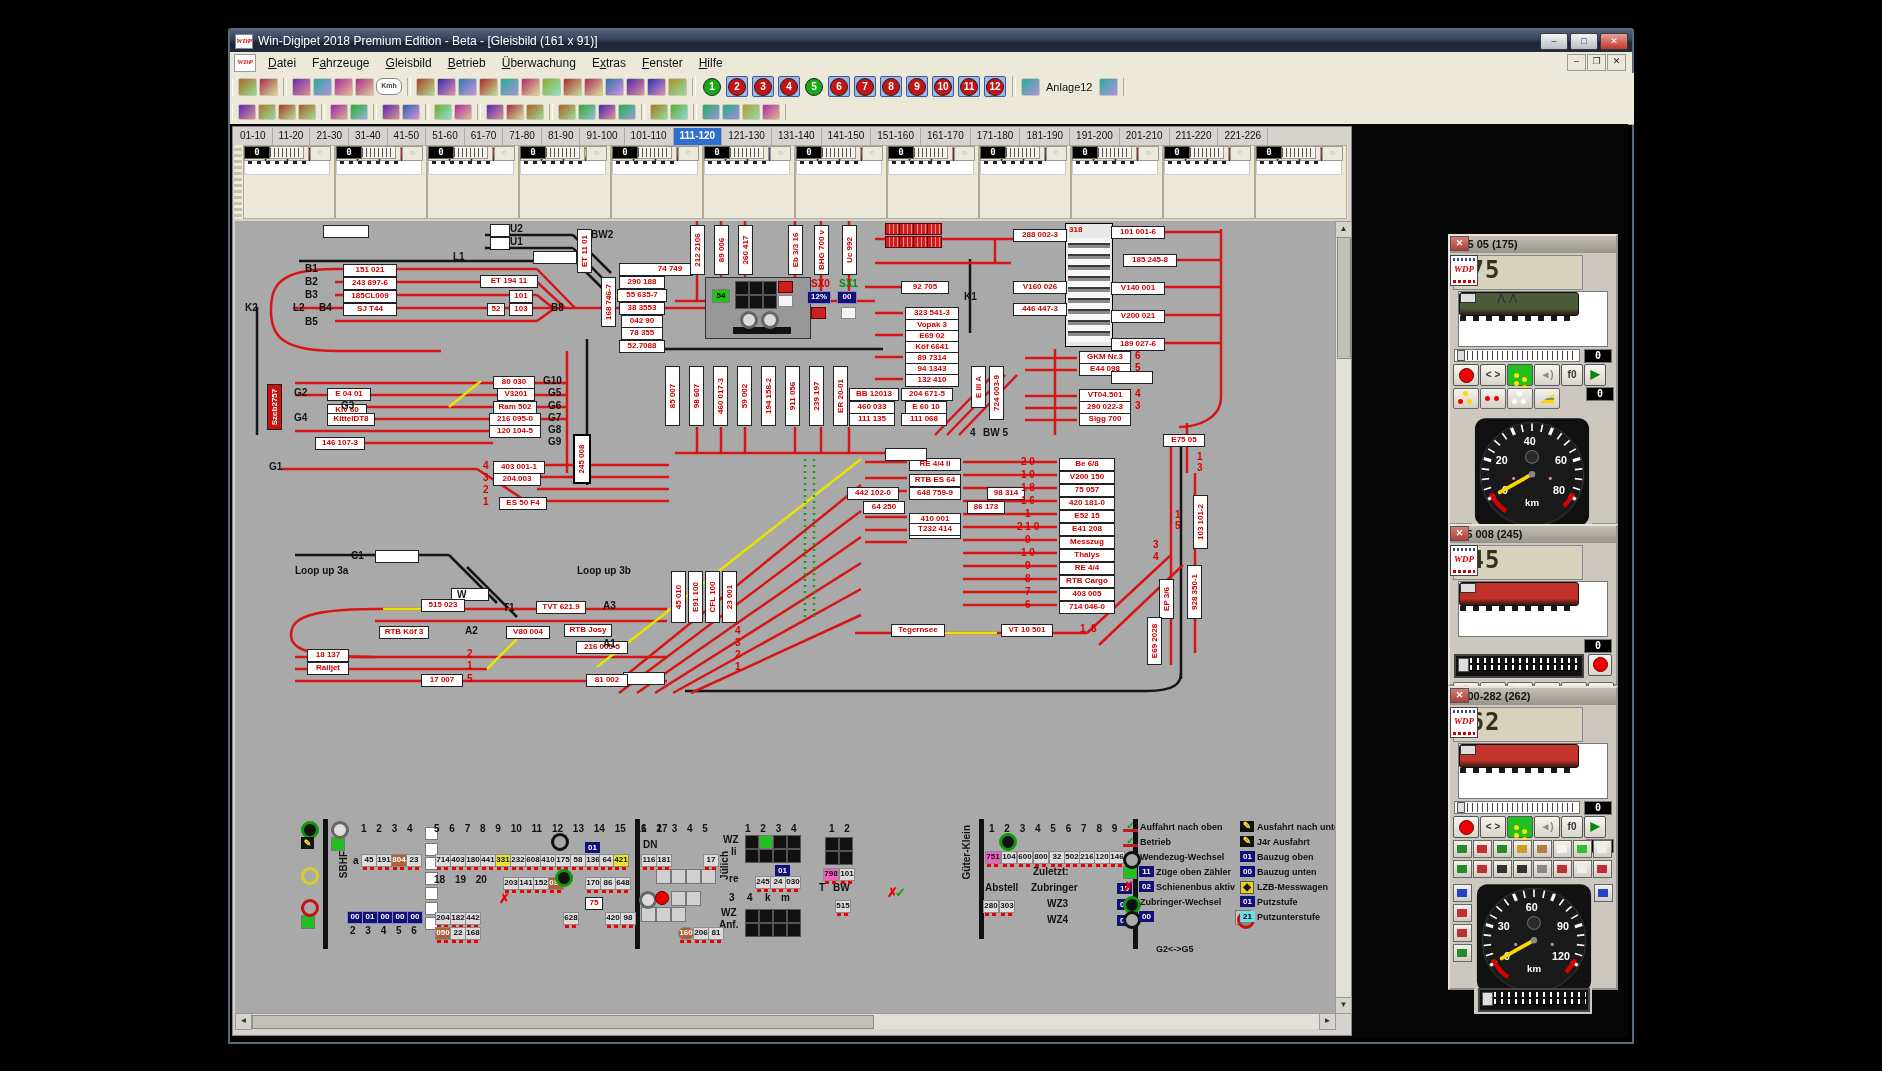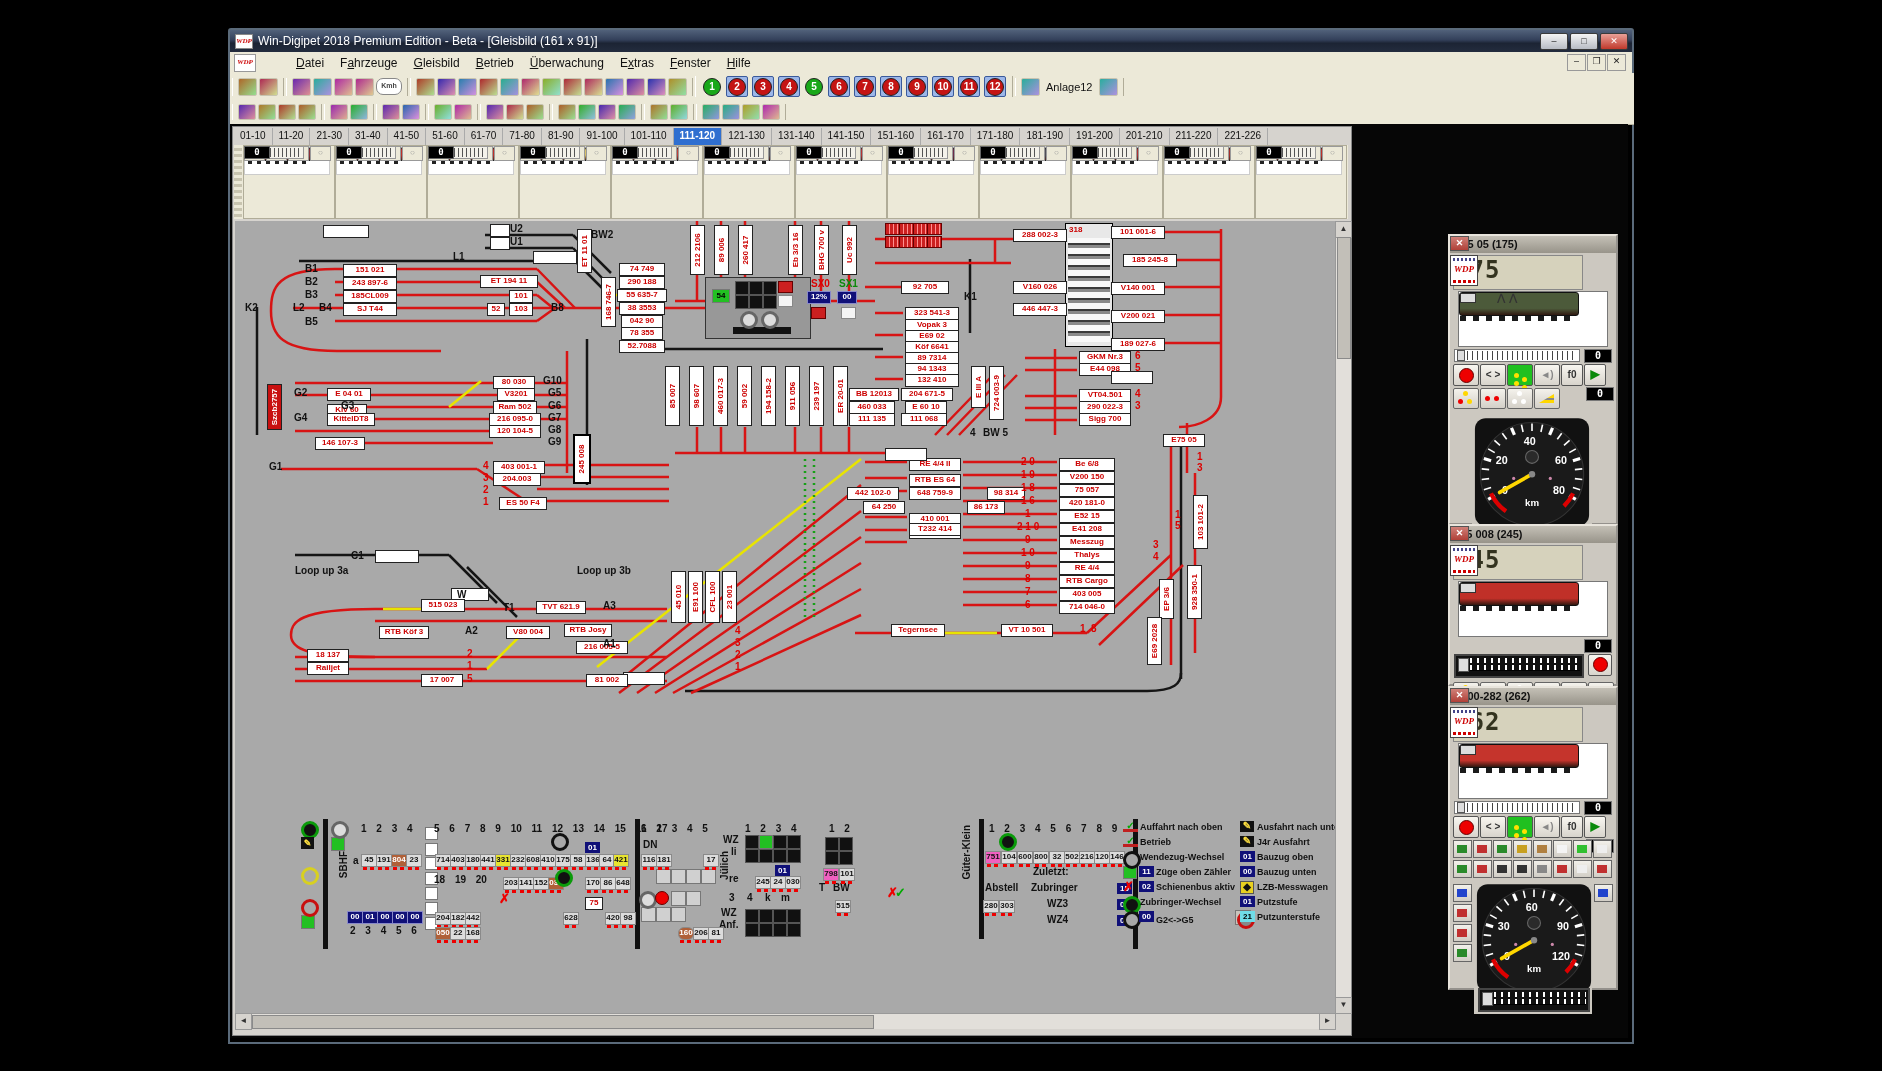--- a/index.html
+++ b/index.html
@@ -140,21 +140,21 @@
       <div id="title-ico">WDP</div>
       <span>Win-Digipet 2018 Premium Edition - Beta - [Gleisbild (161 x 91)]</span>
       <div class="winbtns">
         <div class="wbtn">–</div>
         <div class="wbtn">□</div>
         <div class="wbtn close">✕</div>
       </div>
     </div>
     <div id="menubar" class="abs">
       <div id="mlogo">WDP</div>
-      <span id="menu-items" style="display:flex;margin-left:28px;">
+      <span id="menu-items" style="display:flex;">
           <span class="mitem"><u>D</u><span>a</span><span>t</span><span>e</span><span>i</span></span>
           <span class="mitem"><span>F</span><u>a</u><span>h</span><span>r</span><span>z</span><span>e</span><span>u</span><span>g</span><span>e</span></span>
           <span class="mitem"><u>G</u><span>l</span><span>e</span><span>i</span><span>s</span><span>b</span><span>i</span><span>l</span><span>d</span></span>
           <span class="mitem"><u>B</u><span>e</span><span>t</span><span>r</span><span>i</span><span>e</span><span>b</span></span>
           <span class="mitem"><u>Ü</u><span>b</span><span>e</span><span>r</span><span>w</span><span>a</span><span>c</span><span>h</span><span>u</span><span>n</span><span>g</span></span>
           <span class="mitem"><span>E</span><u>x</u><span>t</span><span>r</span><span>a</span><span>s</span></span>
           <span class="mitem"><u>F</u><span>e</span><span>n</span><span>s</span><span>t</span><span>e</span><span>r</span></span>
           <span class="mitem"><u>H</u><span>i</span><span>l</span><span>f</span><span>e</span></span>
         </span>
       <div class="mdibtns">
@@ -560,21 +560,21 @@
             <div class="dl" style="position: absolute; left: 245px; top: 54px; width: 56px; height: 11px;">ET 194 11</div>
             <div class="dl" style="position: absolute; left: 252px; top: 82px; width: 16px; height: 11px;">52</div>
             <div class="dl" style="position: absolute; left: 274px; top: 69px; width: 22px; height: 11px;">101</div>
             <div class="dl" style="position: absolute; left: 274px; top: 82px; width: 22px; height: 11px;">103</div>
             <div class="dl dlv" style="position: absolute; left: 342px; top: 8px; width: 13px; height: 42px;">
               <span>ET 11 01</span>
             </div>
             <div class="dl dlv" style="position: absolute; left: 366px; top: 56px; width: 13px; height: 48px;">
               <span>168 746-7</span>
             </div>
-            <div class="dl" style="position: absolute; left: 384px; top: 42px; width: 44px; height: 11px;">74 749</div>
+            <div class="dl" style="position: absolute; left: 384px; top: 42px; width: 44px; height: 11px; padding-left: 28px;">74 749</div>
             <div class="dl" style="position: absolute; left: 384px; top: 55px; width: 44px; height: 11px;">290 188</div>
             <div class="dl" style="position: absolute; left: 382px; top: 68px; width: 48px; height: 11px;">55 635-7</div>
             <div class="dl" style="position: absolute; left: 384px; top: 81px; width: 44px; height: 11px;">38 3553</div>
             <div class="dl" style="position: absolute; left: 386px; top: 94px; width: 40px; height: 11px;">042 90</div>
             <div class="dl" style="position: absolute; left: 386px; top: 106px; width: 40px; height: 11px;">78 355</div>
             <div class="dl" style="position: absolute; left: 384px; top: 119px; width: 44px; height: 11px;">52.7088</div>
             <div class="dl dlv" style="position: absolute; left: 455px; top: 4px; width: 13px; height: 48px;">
               <span>212 2106</span>
             </div>
             <div class="dl dlv" style="position: absolute; left: 479px; top: 4px; width: 13px; height: 48px;">
@@ -990,21 +990,21 @@
             <div class="sq g" style="position: absolute; left: 888px; top: 645px; width: 12px; height: 11px;"></div>
             <div class="bdg" style="position: absolute; left: 904px; top: 645px; width: 15px; height: 11px;">11</div>
             <div class="lgtxt" style="position: absolute; left: 921px; top: 646px;">Züge oben Zähler</div>
             <div class="xr" style="position: absolute; left: 888px; top: 658px;">✗</div>
             <div class="bdg" style="position: absolute; left: 904px; top: 660px; width: 15px; height: 11px;">02</div>
             <div class="lgtxt" style="position: absolute; left: 921px; top: 661px;">Schienenbus aktiv</div>
             <div class="ringc gn" style="position: absolute; left: 888px; top: 675px;"></div>
             <div class="lgtxt" style="position: absolute; left: 905px; top: 676px;">Zubringer-Wechsel</div>
             <div class="ringc" style="position: absolute; left: 888px; top: 690px;"></div>
             <div class="bdg" style="position: absolute; left: 904px; top: 690px; width: 15px; height: 11px;">00</div>
-            <div class="lgtxt" style="position: absolute; left: 921px; top: 694px;">G2&lt;-&gt;G5</div>
+            <div class="lgtxt" style="position: absolute; left: 921px; top: 723px;">G2&lt;-&gt;G5</div>
             <div class="sq" style="position: absolute; left: 1000px; top: 689px; width: 14px; height: 13px; background: rgb(200, 196, 188);">
               <div class="ringc rd" style="position: absolute; left: 1px; top: 0px; background: rgb(136, 136, 136);"></div>
             </div>
             <div class="lgic penb" style="position: absolute; left: 1005px; top: 600px; width: 14px; height: 11px;">✎</div>
             <div class="lgtxt" style="position: absolute; left: 1022px; top: 601px;">Ausfahrt nach unten</div>
             <div class="lgic penb" style="position: absolute; left: 1005px; top: 615px; width: 14px; height: 11px;">✎</div>
             <div class="lgtxt" style="position: absolute; left: 1022px; top: 616px;">J4r Ausfahrt</div>
             <div class="bdg" style="position: absolute; left: 1005px; top: 630px; width: 15px; height: 11px;">01</div>
             <div class="lgtxt" style="position: absolute; left: 1022px; top: 631px;">Bauzug oben</div>
             <div class="bdg" style="position: absolute; left: 1005px; top: 645px; width: 15px; height: 11px;">00</div>

